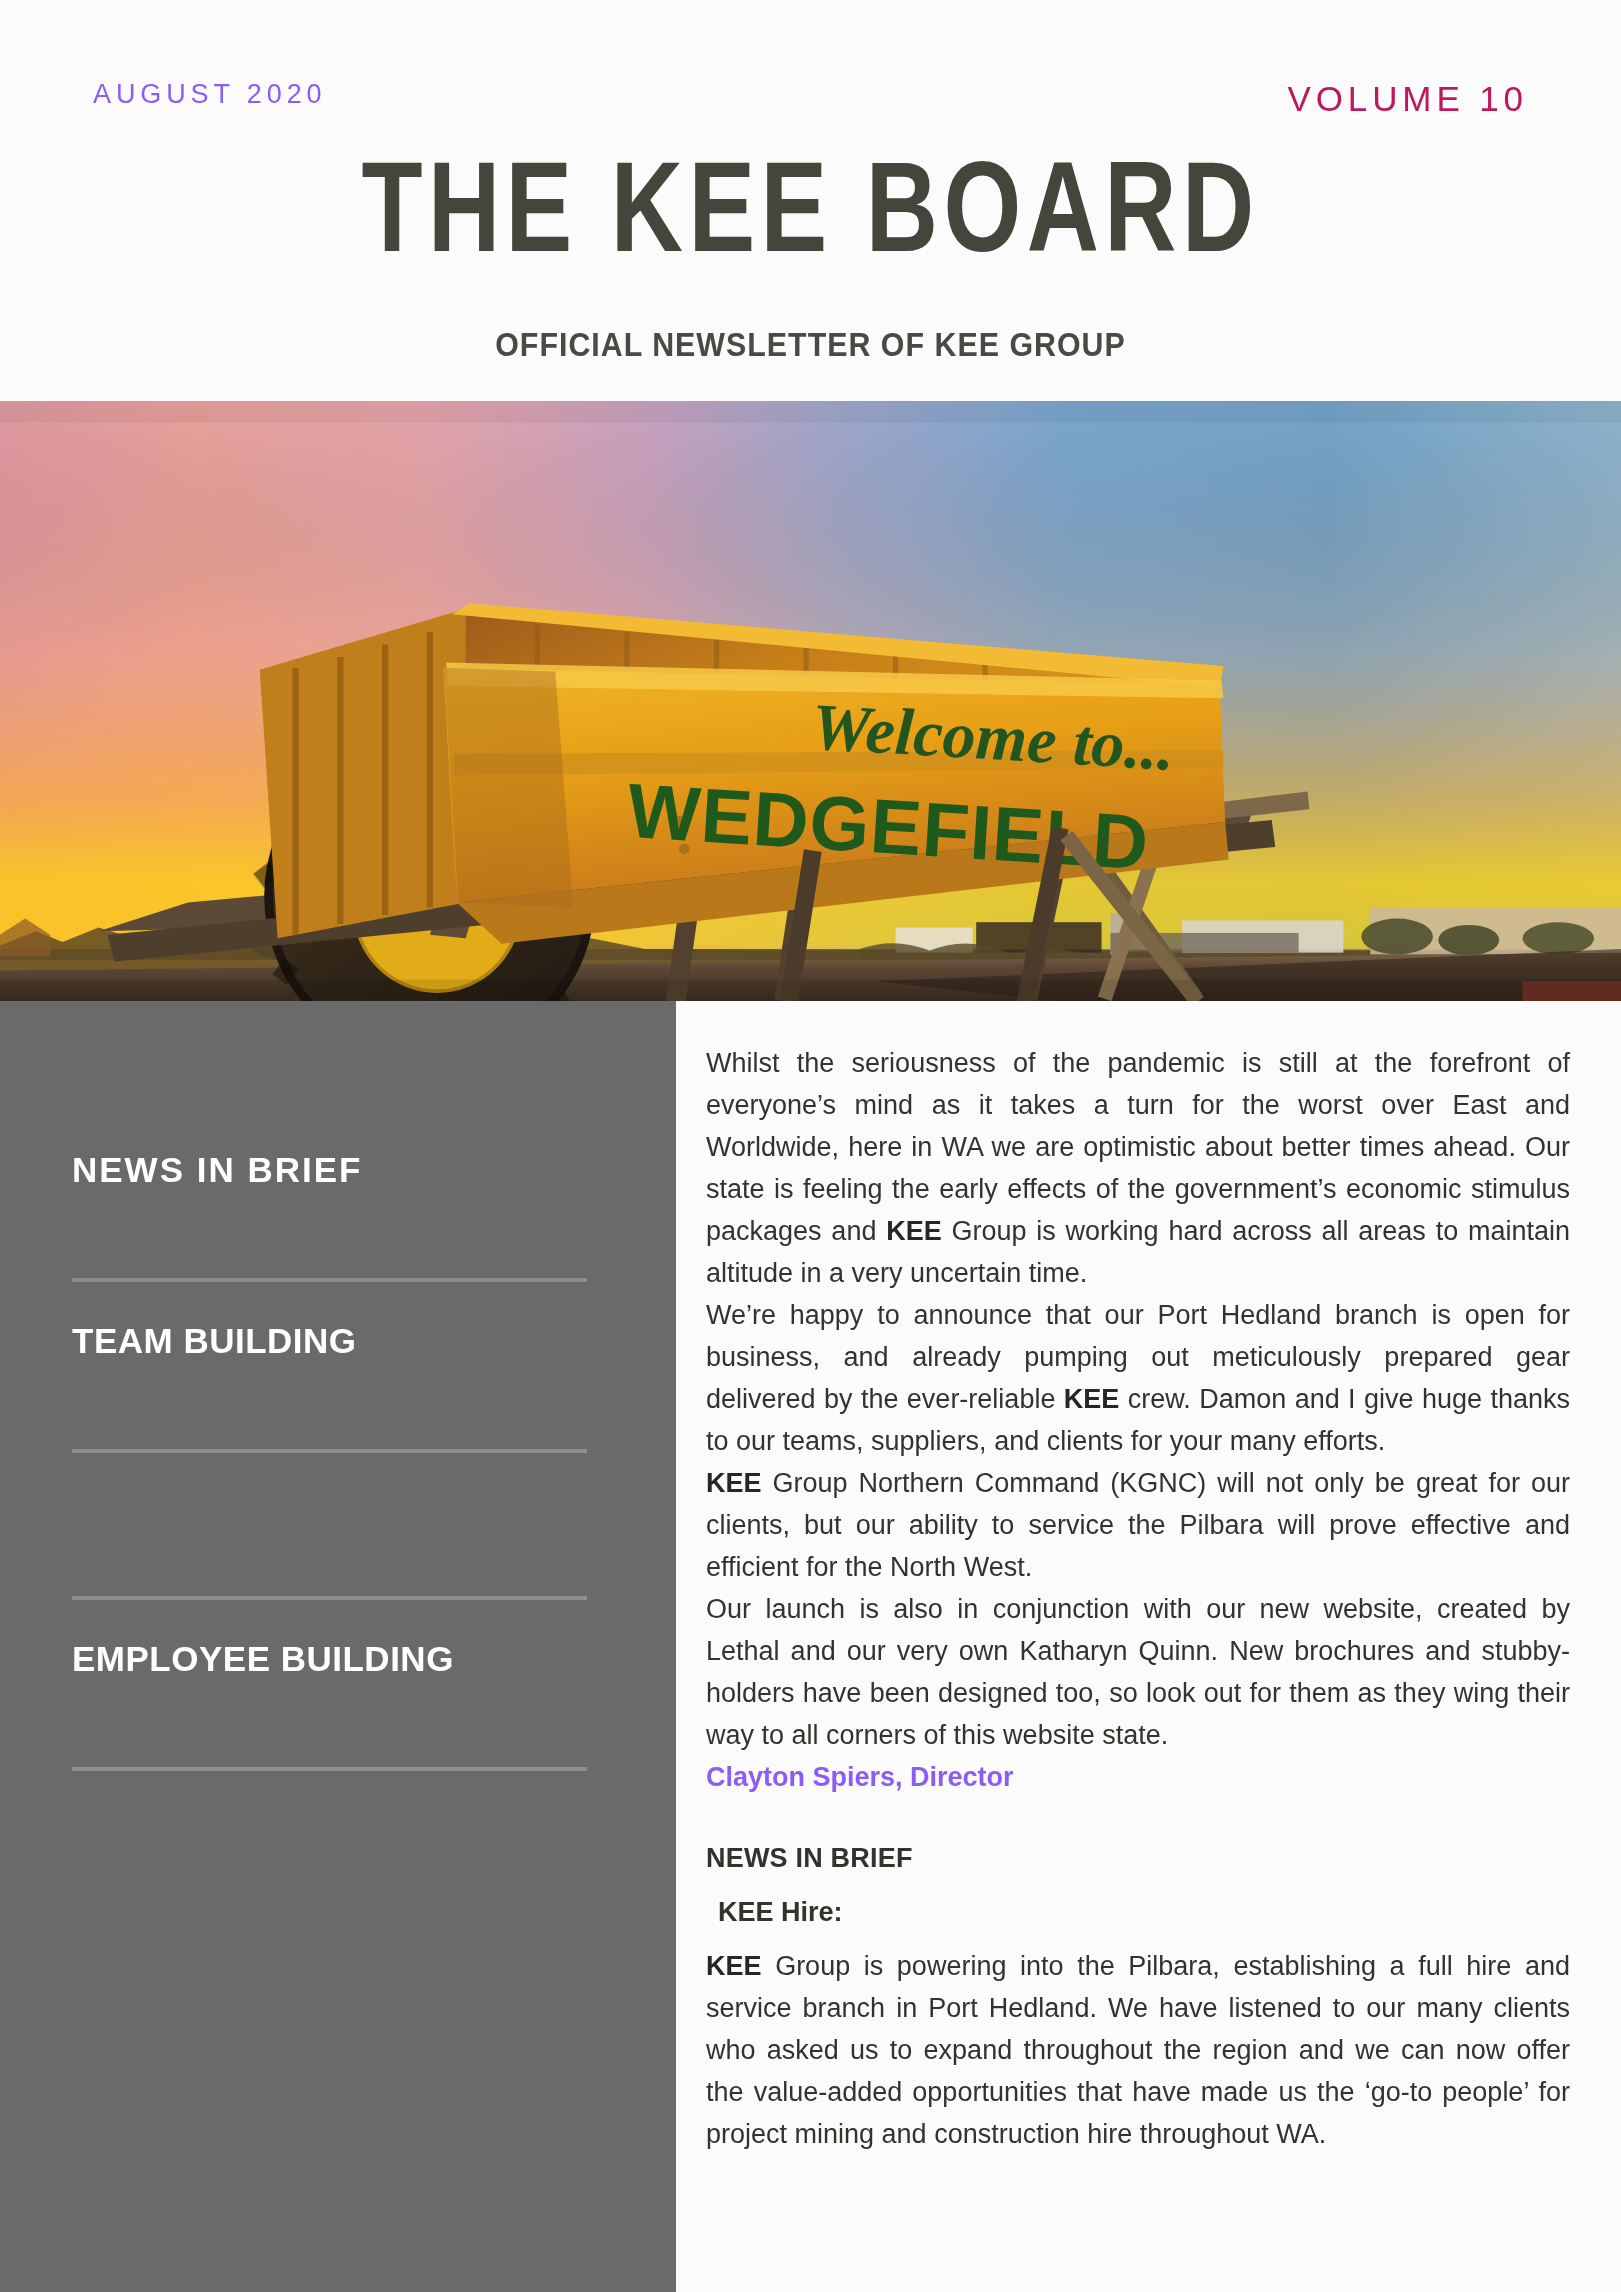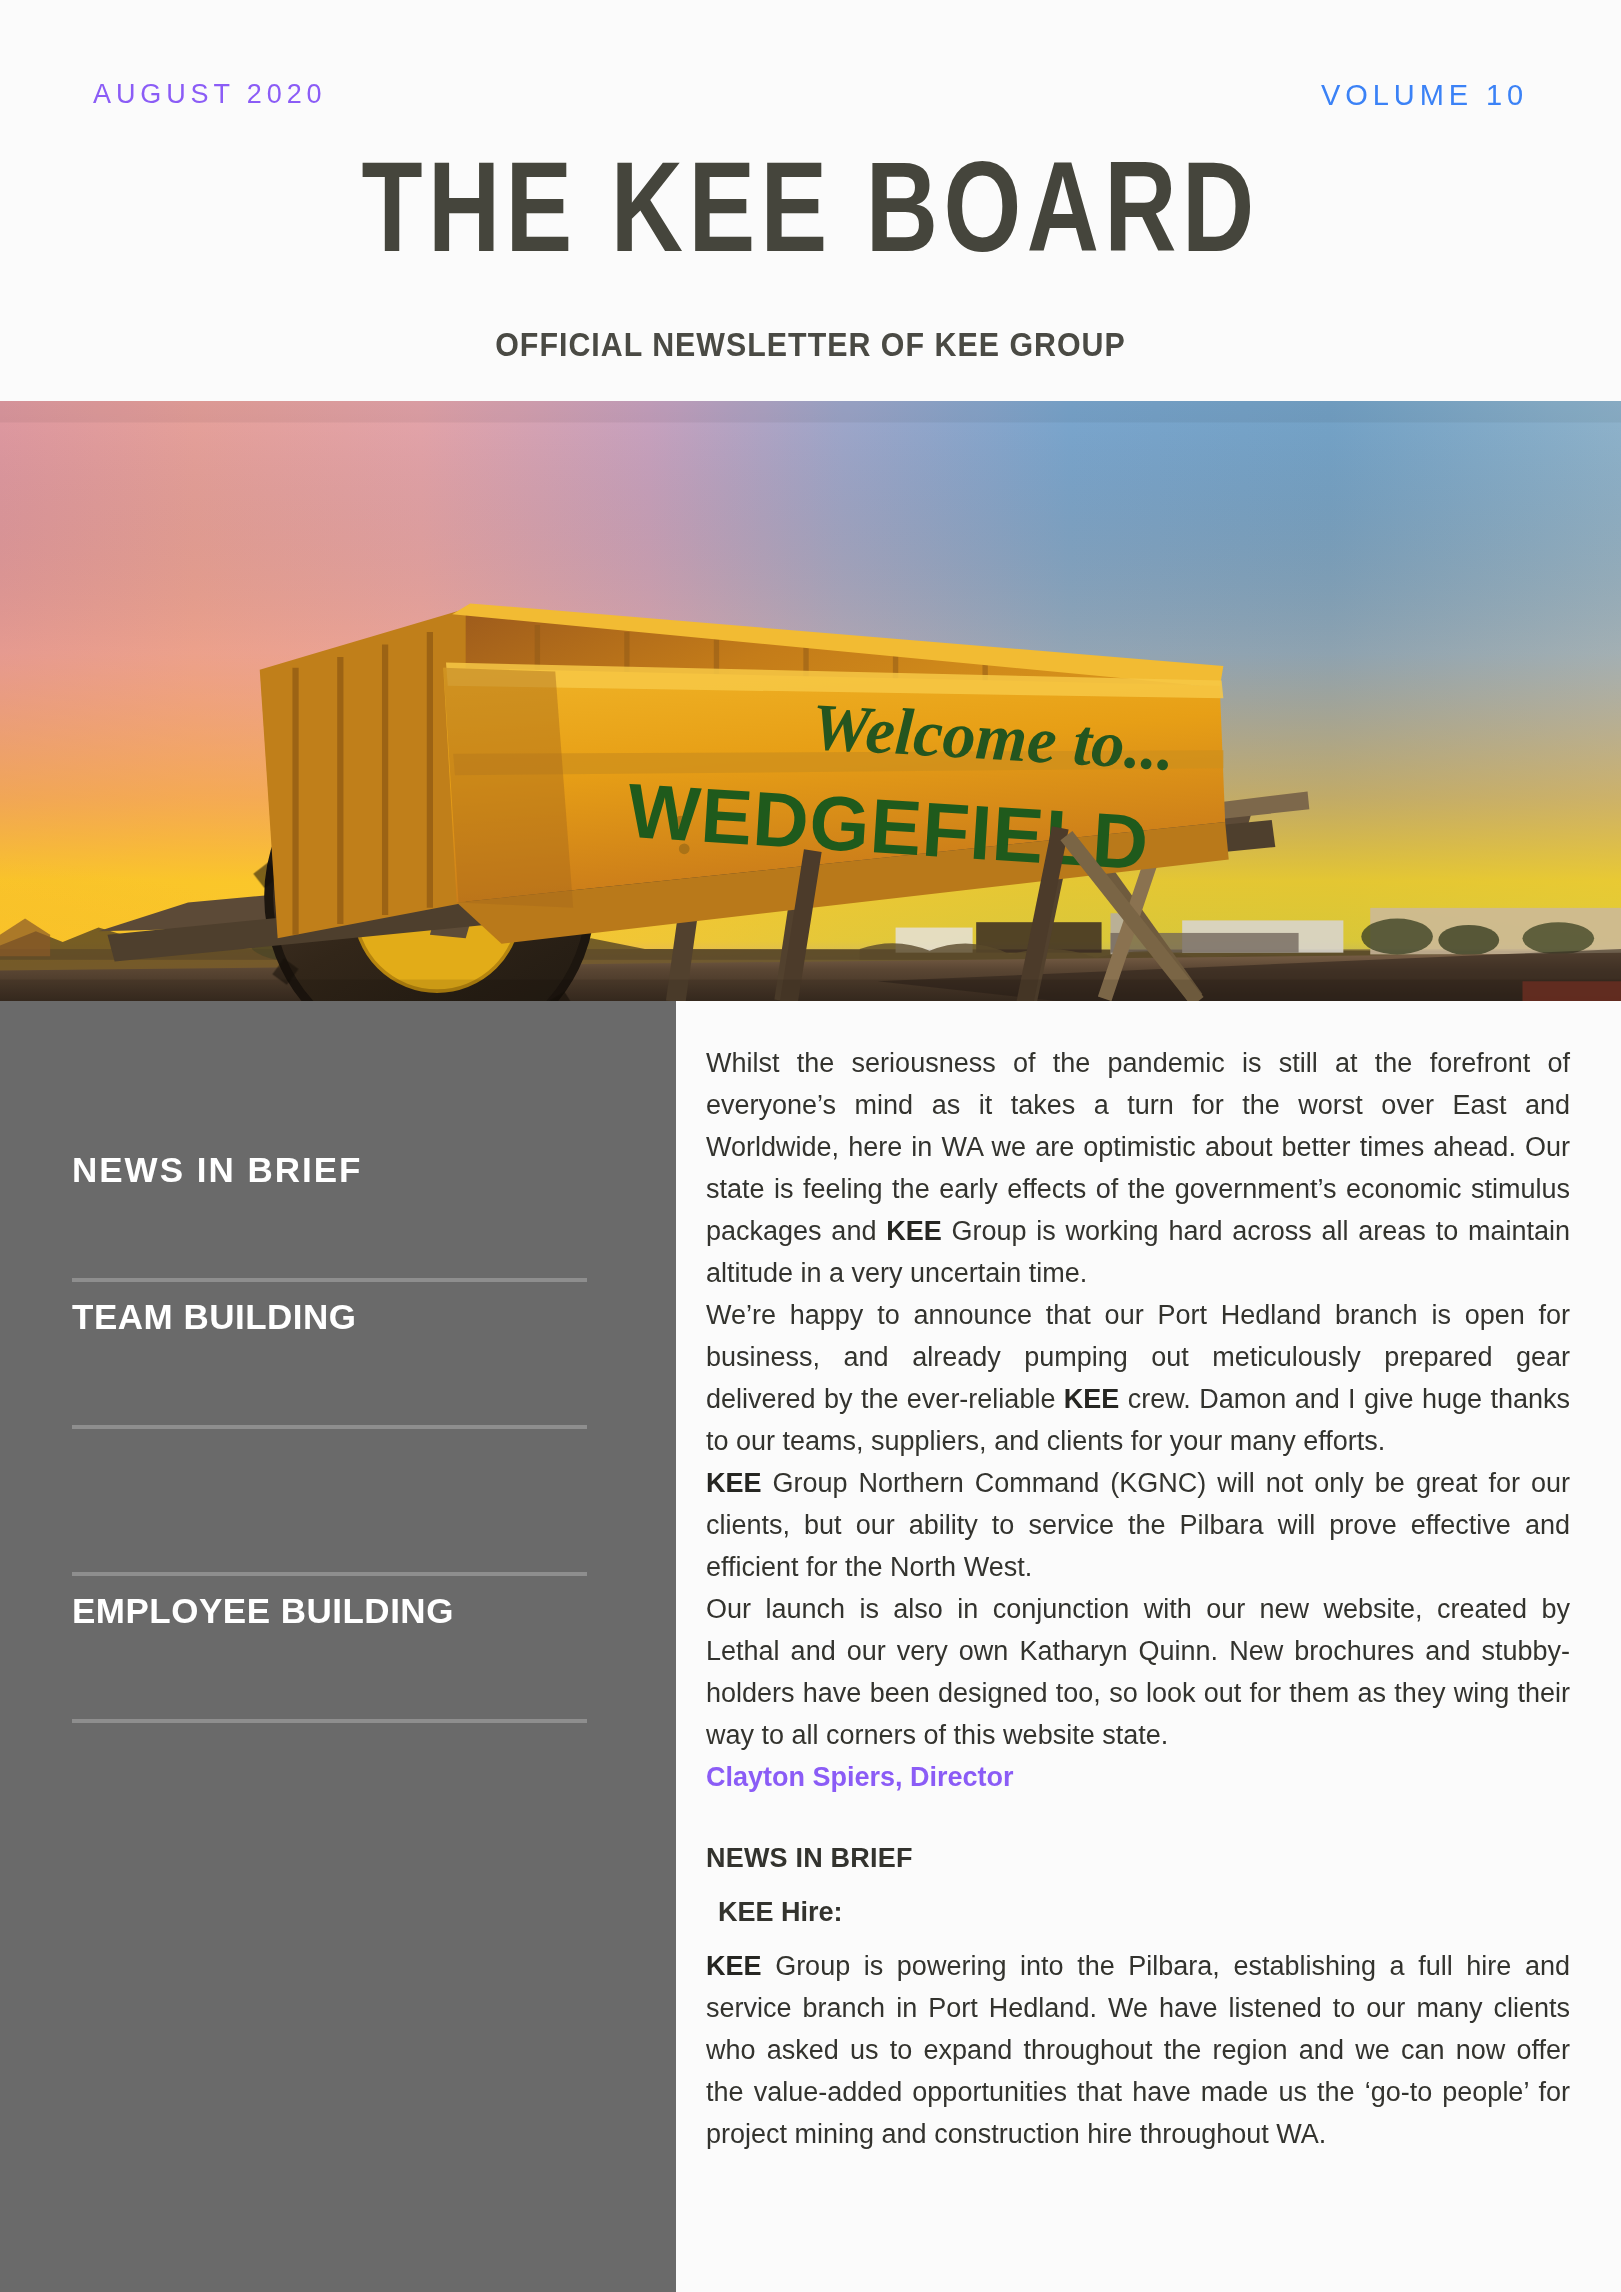--- a/index.html
+++ b/index.html
@@ -39,24 +39,24 @@
     position: absolute;
     left: 93px; top: 0;
     font-size: 27px;
     font-weight: 400;
     letter-spacing: 4.9px;
     color: #8b5cf6;
   }
   .issue-volume {
     position: absolute;
     right: 93px; top: 0;
-    font-size: 29px;
+    font-size: 35px;
     font-weight: 400;
     letter-spacing: 4.9px;
-    color: #3b82f6;
+    color: #be185d;
   }
   .masthead-title {
     position: absolute;
     top: 142px;
     left: 0;
     width: 1621px;
     text-align: center;
     font-size: 100px;
     font-weight: 700;
     letter-spacing: 5.4px;
@@ -115,21 +115,21 @@
   .toc-label {
     display: block;
     padding-top: 16px;
     font-size: 35px;
     font-weight: 700;
     color: #ffffff;
     letter-spacing: 2px;
     line-height: 1.1;
     white-space: nowrap;
   }
-  .toc-label.tight { letter-spacing: 0.5px; }
+  .toc-label.tight { letter-spacing: 0.5px; margin-top: 24px; }
   .toc-divider {
     position: absolute;
     left: 72px;
     bottom: 0;
     width: 515px;
     height: 4.5px;
     background: #8e8e8e;
   }
 
   

